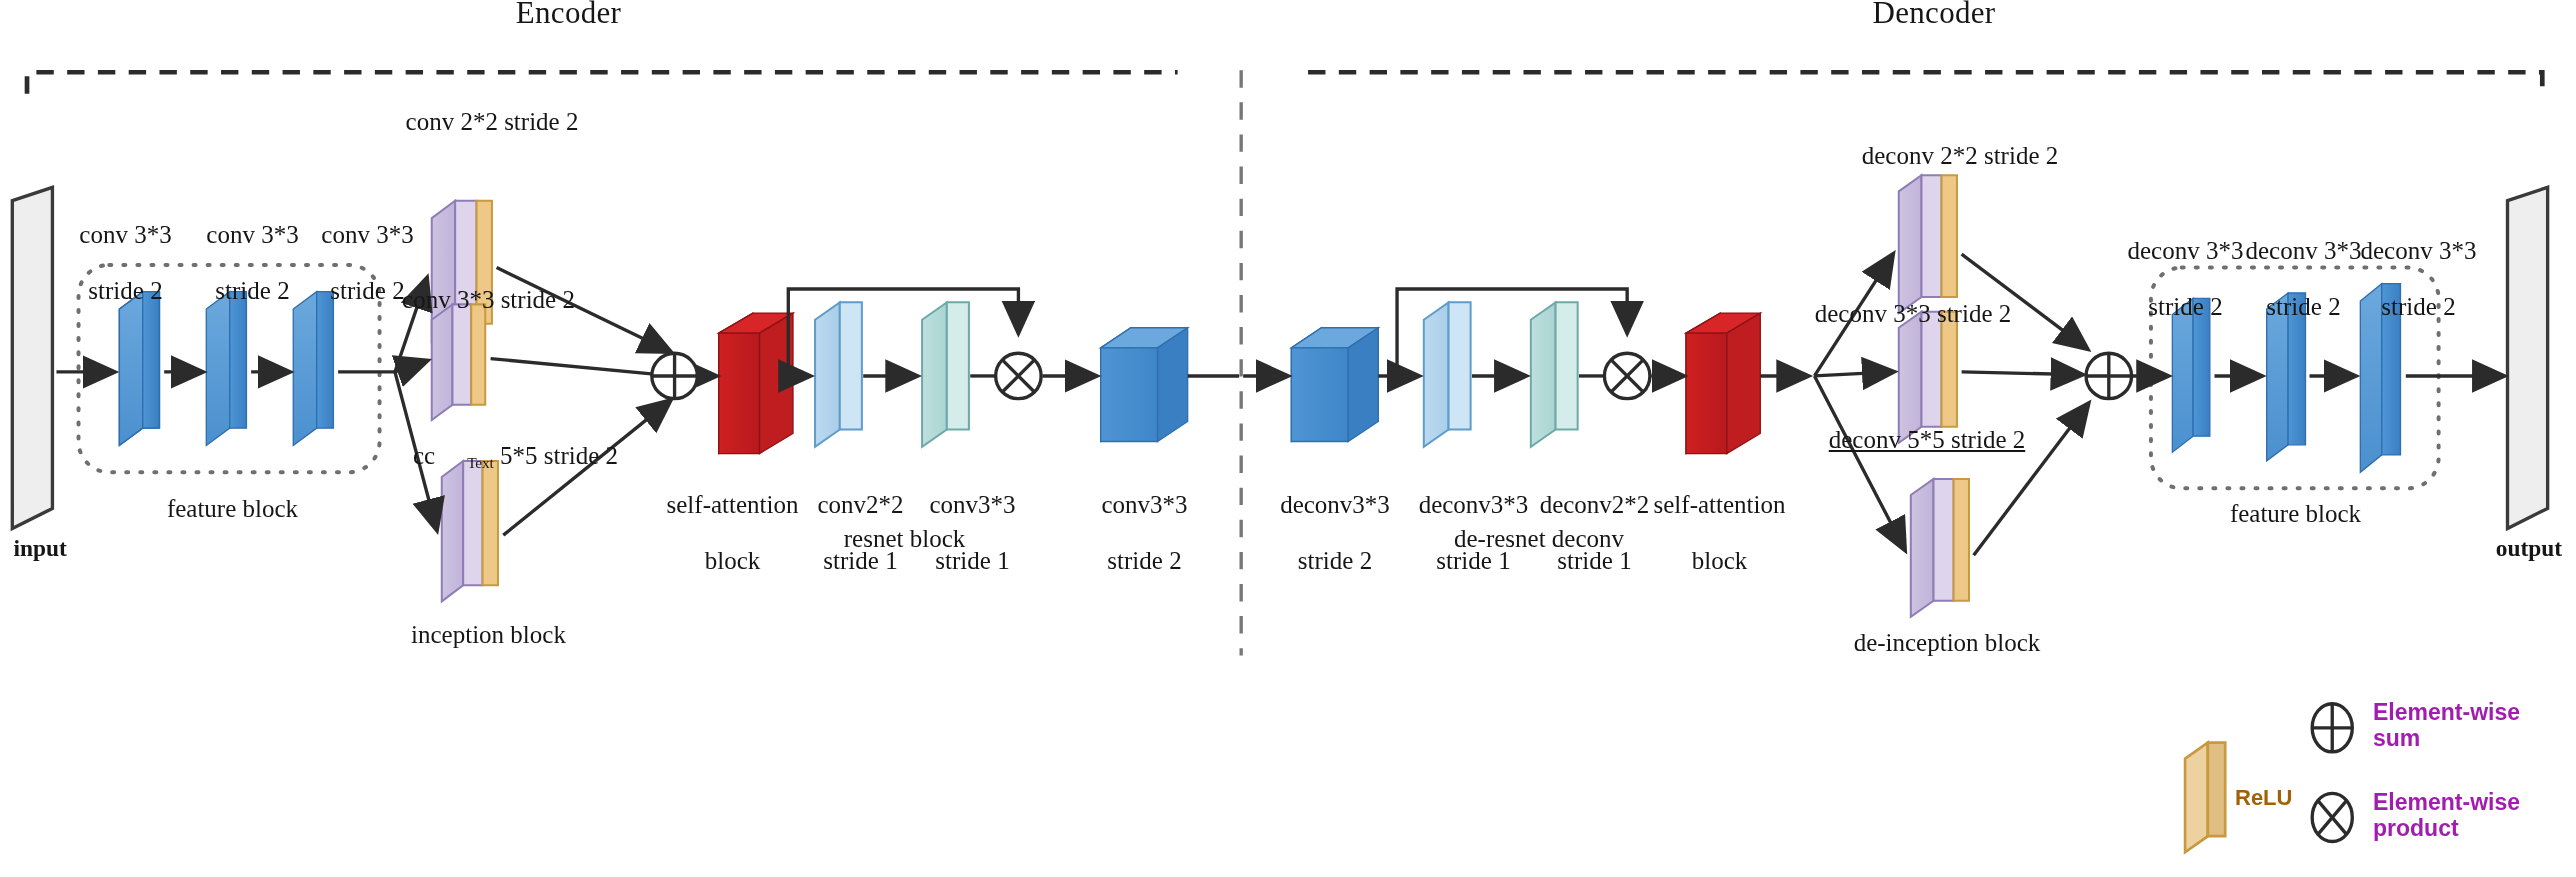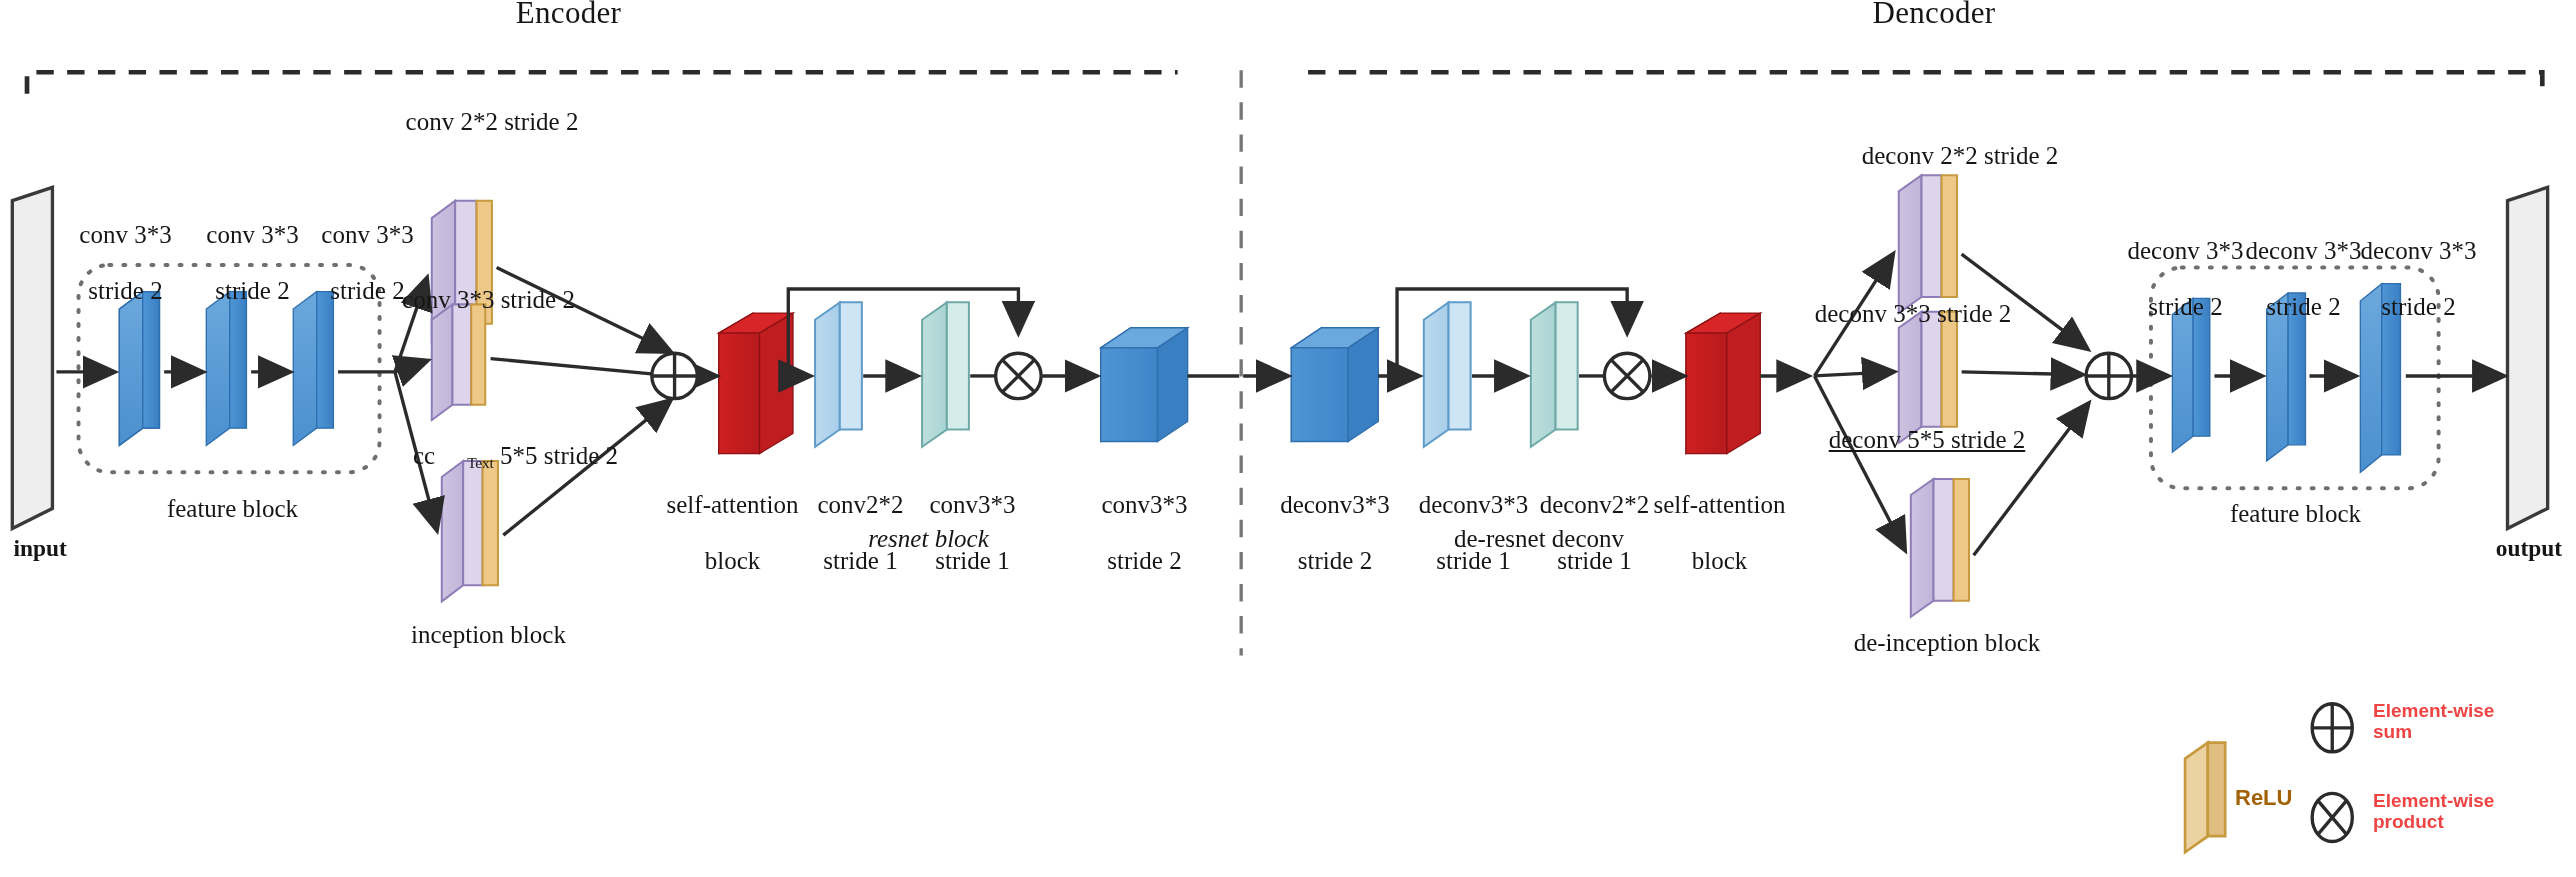--- a/index.html
+++ b/index.html
@@ -8,21 +8,21 @@
 
   .stage{position:absolute;left:0;top:0;width:2576px;height:760px;}
 
   
   .lbl{position:absolute;text-align:center;line-height:1.12;white-space:pre-line;
        font-family:"Liberation Serif", serif;color:#161616;}
   .t-section{font-size:31px;letter-spacing:0.3px;}
   .t-big{font-size:25px;}
   .t-blk{font-size:25px;}
   .t-io{font-size:23.4px;font-weight:700;}
-  .t-leg{font-size:19px;font-family:"Liberation Sans",sans-serif;font-weight:700;color:#ef4444;}
+  .t-leg{font-size:23px;font-family:"Liberation Sans",sans-serif;font-weight:700;color:#a21caf;}
   .t-relu{font-size:22px;font-family:"Liberation Sans",sans-serif;font-weight:700;color:#a16207;}
   .sub{font-size:0.62em;vertical-align:-0.25em;letter-spacing:-0.2px;margin-left:32px;}
 
   
   svg.ov{position:absolute;left:0;top:0;width:2576px;height:877px;overflow:visible;}
 </style>
 </head>
 <body>
 
 <div class="stage">
@@ -315,21 +315,21 @@
 </div>
 
 <div class="lbl t-big" style="left:790px;top:463px;width:141px;">
   <span>conv2*2</span><br>
   <span>stride 1</span>
 </div>
 <div class="lbl t-big" style="left:902px;top:463px;width:141px;">
   <span>conv3*3</span><br>
   <span>stride 1</span>
 </div>
-<div class="lbl t-blk" style="left:828px;top:525px;width:201px;font-style:italic;">resnet block</div>
+<div class="lbl t-blk" style="left:804px;top:525px;width:201px;">resnet block</div>
 
 <div class="lbl t-big" style="left:1071px;top:463px;width:147px;">
   <span>conv3*3</span><br>
   <span>stride 2</span>
 </div>
 
 <div class="lbl t-big" style="left:1258px;top:463px;width:154px;">
   <span>deconv3*3</span><br>
   <span>stride 2</span>
 </div>

